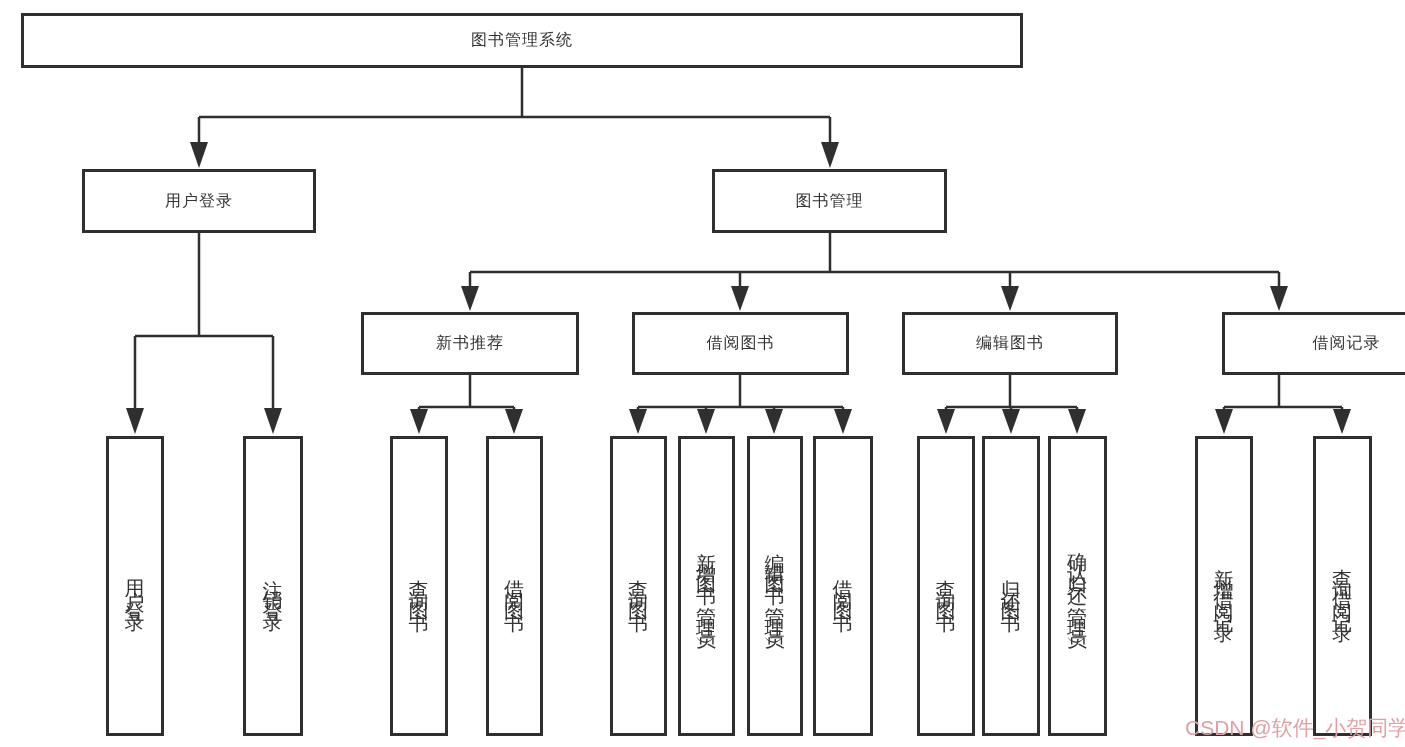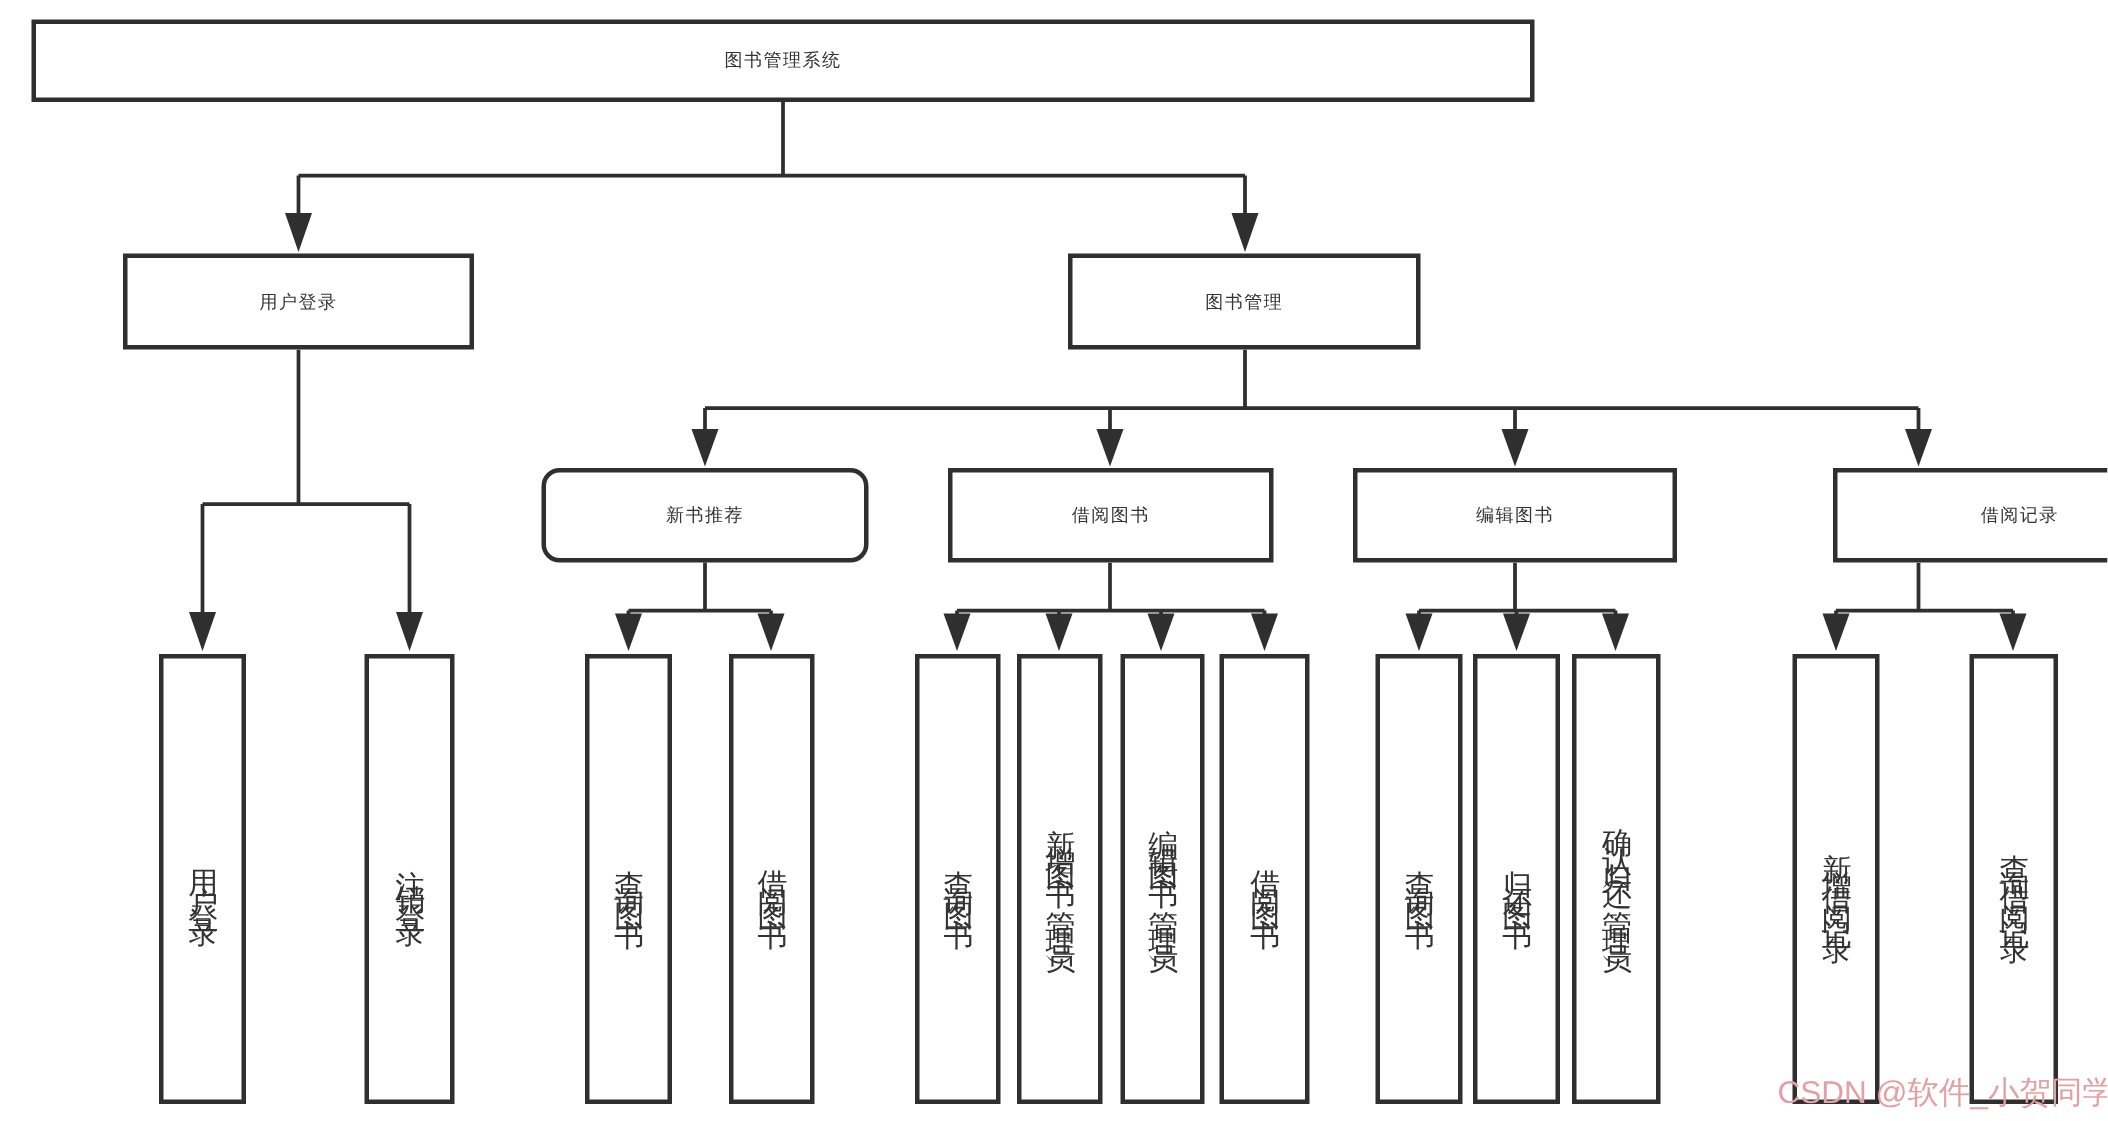--- a/index.html
+++ b/index.html
@@ -31,21 +31,21 @@
   }
   svg.wires polygon { fill: var(--line); }
   .node {
     position: absolute;
     border: 3px solid var(--line);
     background: var(--background);
     color: var(--text);
     display: flex;
     align-items: center;
     justify-content: center;
-    font-size: 12px;
+    font-size: 16px;
     letter-spacing: 1px;
     z-index: 2;
   }
   .leaf {
     position: absolute;
     top: 436px;
     height: 300px;
     border: 3px solid var(--line);
     background: var(--background);
     color: var(--text);
@@ -124,21 +124,21 @@
       <polygon points="1215,409 1233,409 1224,434"></polygon>
       <polygon points="1333,409 1351,409 1342,434"></polygon>
     </g>
   </svg>
 
   <div class="node" style="left:21px; top:13px; width:1002px; height:55px;">图书管理系统</div>
 
   <div class="node" style="left:82px; top:169px; width:234px; height:64px;">用户登录</div>
   <div class="node" style="left:712px; top:169px; width:235px; height:64px;font-family:Liberation Mono, monospace;">图书管理</div>
 
-  <div class="node" style="left:361px; top:312px; width:218px; height:63px;border-radius:12px;">新书推荐</div>
+  <div class="node" style="left:361px; top:312px; width:218px; height:63px;">新书推荐</div>
   <div class="node" style="left:632px; top:312px; width:217px; height:63px;">借阅图书</div>
   <div class="node" style="left:902px; top:312px; width:216px; height:63px;">编辑图书</div>
   <div class="node" style="left:1222px; top:312px; width:249px; height:63px;">借阅记录</div>
 
   <div class="leaf" style="left:106px; width:58px;">
     <span>用户登录</span>
   </div>
   <div class="leaf" style="left:243px; width:60px;">
     <span>注销登录</span>
   </div>

